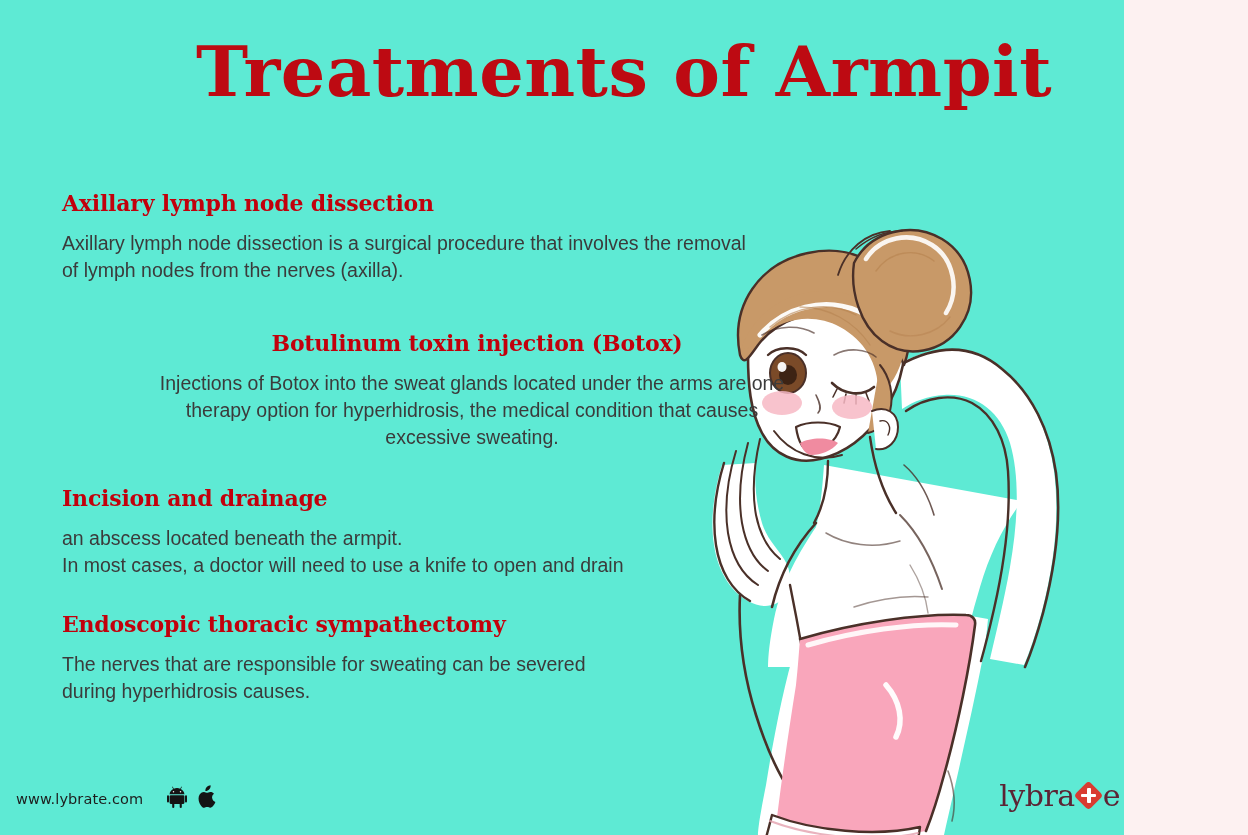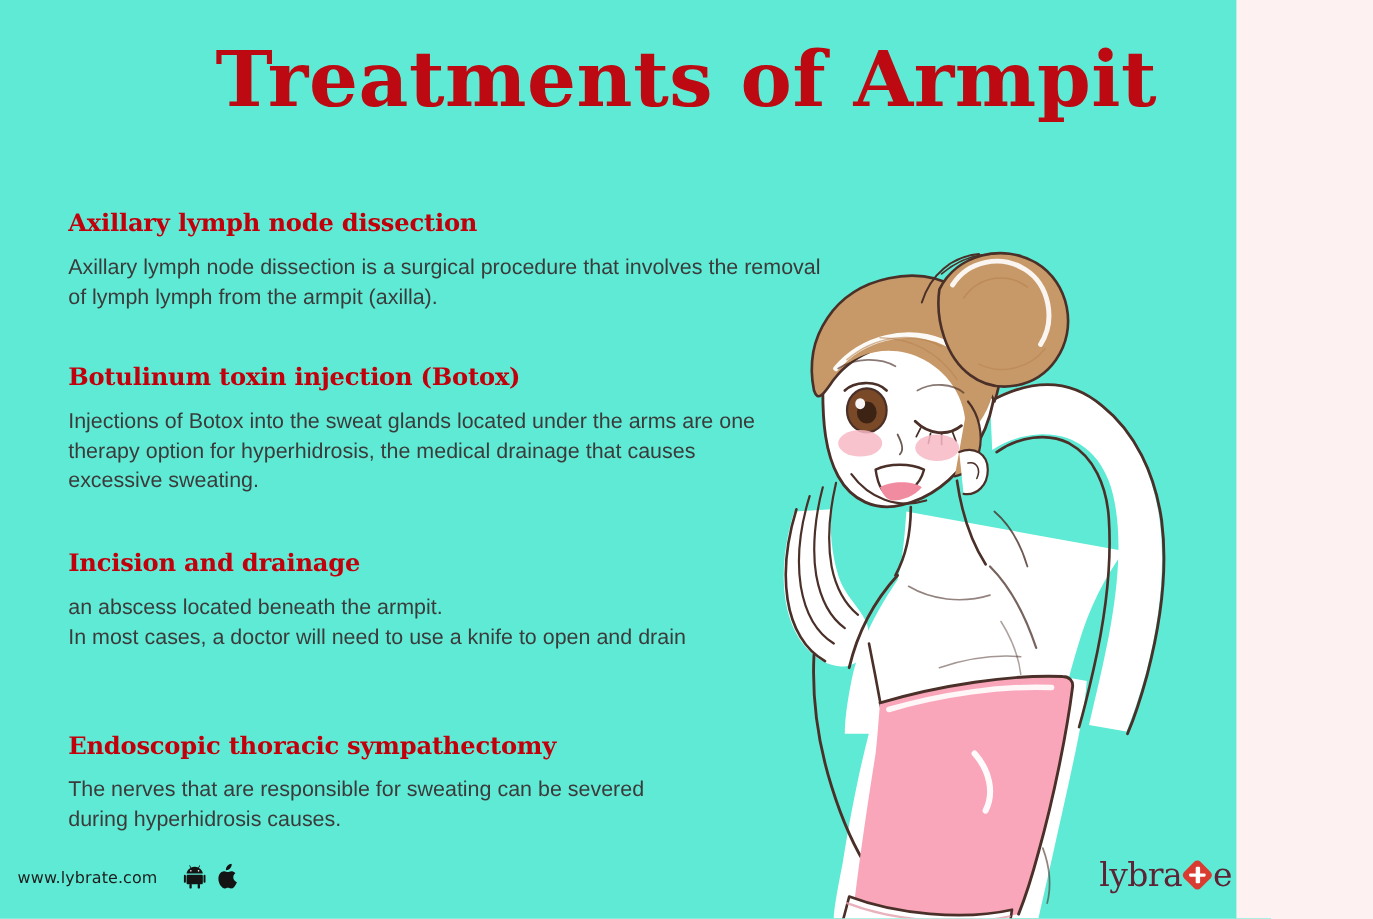--- a/index.html
+++ b/index.html
@@ -63,22 +63,22 @@
     font-size: 19.5px;
     line-height: 27px;
     color: #3b3b3b;
     margin: 0;
     max-width: 820px;
   }
   .section-body .line { display: block; }
 
   
   .section.s1 { margin-bottom: 42px; }
-  .section.s2 { margin-bottom: 44px; }
-  .section.s3 { margin-bottom: 68px; }
+  .section.s2 { margin-bottom: 30px; text-align: center; }
+  .section.s3 { margin-bottom: 28px; }
 
   
   .footer-left {
     position: absolute;
     left: 16px;
     bottom: 23px;
     display: flex;
     align-items: center;
     gap: 24px;
   }
@@ -262,29 +262,29 @@
       </g>
     </svg>
   </div>
 
   <div class="content">
 
     <div class="section s1">
       <h2 class="section-heading">Axillary lymph node dissection</h2>
       <p class="section-body">
         <span class="line">Axillary lymph node dissection is a surgical procedure that involves the removal</span>
-        <span class="line">of lymph lymph from the armpit (axilla).</span>
+        <span class="line">of lymph nodes from the nerves (axilla).</span>
       </p>
     </div>
 
     <div class="section s2">
       <h2 class="section-heading">Botulinum toxin injection (Botox)</h2>
       <p class="section-body">
         <span class="line">Injections of Botox into the sweat glands located under the arms are one</span>
-        <span class="line">therapy option for hyperhidrosis, the medical drainage that causes</span>
+        <span class="line">therapy option for hyperhidrosis, the medical condition that causes</span>
         <span class="line">excessive sweating.</span>
       </p>
     </div>
 
     <div class="section s3">
       <h2 class="section-heading">Incision and drainage</h2>
       <p class="section-body">
         <span class="line">an abscess located beneath the armpit.</span>
         <span class="line">In most cases, a doctor will need to use a knife to open and drain</span>
       </p>

